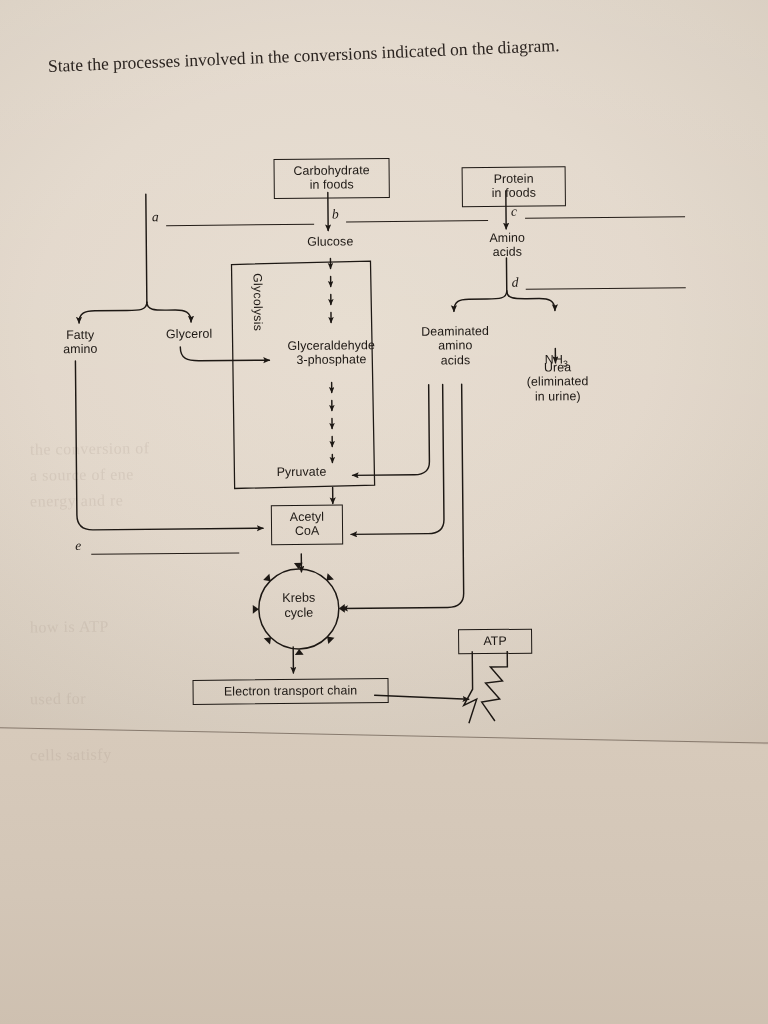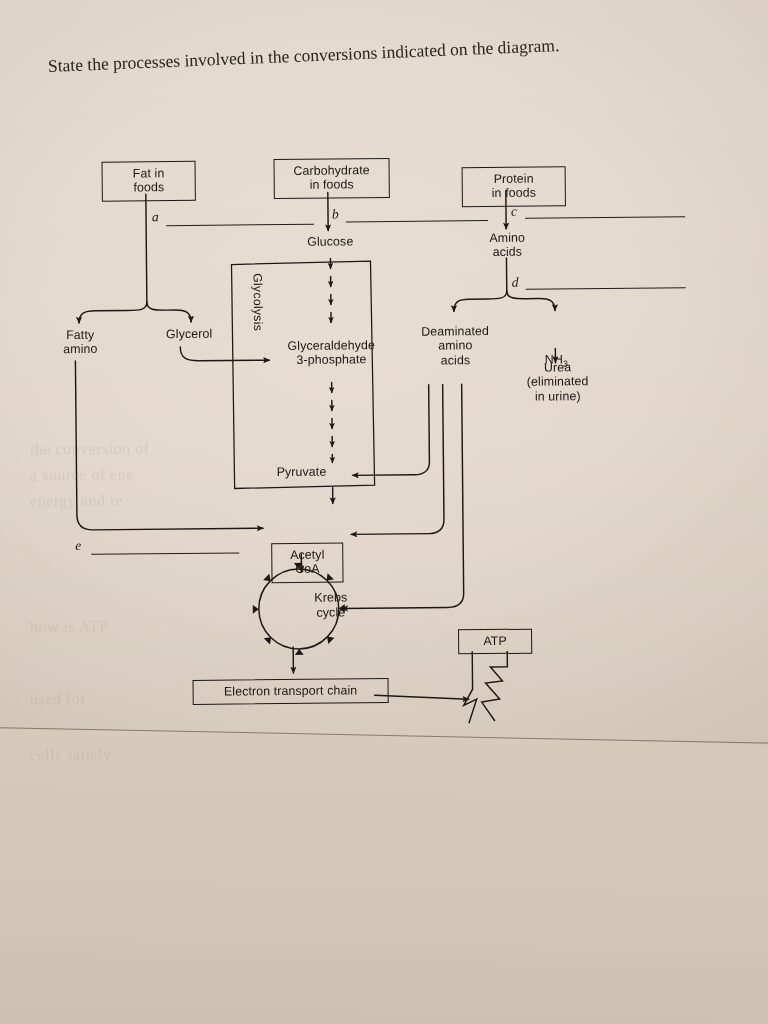--- a/index.html
+++ b/index.html
@@ -72,21 +72,21 @@
   }
   .blankline{
     position:absolute;border-bottom:1.4px solid #241d18;height:0;
   }
   .keyletter{
     position:absolute;color:#1d1814;
     font-family:"Liberation Serif",serif;font-size:13.5px;font-style:italic;
   }
   .circlelabel{
     position:absolute;text-align:center;color:#1d1814;
-    font-size:12.6px;line-height:15px;white-space:pre-line;padding-left:32px;
+    font-size:12.6px;line-height:15px;white-space:pre-line;
   }
   sub{font-size:.72em;}
 </style>
 </head>
 <body>
 
 <div id="scan"></div>
 <div id="lowerpaper"></div>
 <div id="pagefold"></div>
 
@@ -171,22 +171,20 @@
       <path d="M257,608 l-6,-4.4 l0,8.8 z" transform="rotate(0 257 608)"></path>
       <path d="M269,580 l-6,-4.4 l0,8.8 z" transform="rotate(45 269 580)"></path>
     </g>
 
     <g fill="none" stroke="#1d1814" stroke-width="1.45" stroke-linejoin="miter">
       <path d="M470,652 L470,690 L461,706 L474,700 L466,724"></path>
       <path d="M505,652 L505,668 L488,668 L500,682 L483,684 L497,700 L479,703 L492,722"></path>
     </g>
   </svg>
 
-  <div class="node boxed" style="left:104px;top:159px;width:74px;">Fat in
-foods</div>
   <div class="node boxed" style="left:276px;top:158px;width:96px;text-align:center;">Carbohydrate
 in foods</div>
   <div class="node boxed" style="left:464px;top:149px;width:84px;margin-top:19px;">Protein
 in foods</div>
 
   <div class="node" style="left:292px;top:234px;width:80px;">Glucose</div>
   <div class="node" style="left:472px;top:232px;width:74px;">Amino
 acids</div>
 
   <div class="node" style="left:46px;top:325px;width:70px;">Fatty
@@ -203,21 +201,21 @@
 amino
 acids</div>
 
   <div class="node" style="left:528px;top:340px;width:58px;">
     NH<sub>3</sub>
   </div>
   <div class="node" style="left:512px;top:362px;width:92px;">Urea
 (eliminated
 in urine)</div>
 
-  <div class="node boxed" style="left:270px;top:504px;width:52px;margin-top:38px;">Acetyl
+  <div class="node boxed" style="left:270px;top:504px;width:52px;">Acetyl
 CoA</div>
 
   <div class="circlelabel" style="left:257px;top:590px;width:80px;">Krebs
 cycle</div>
 
   <div class="node boxed" style="left:190px;top:678px;width:176px;">Electron transport chain</div>
 
   <div class="node boxed" style="left:456px;top:630px;width:54px;">ATP</div>
 
   <div class="keyletter" style="left:154px;top:207px;">a</div>

